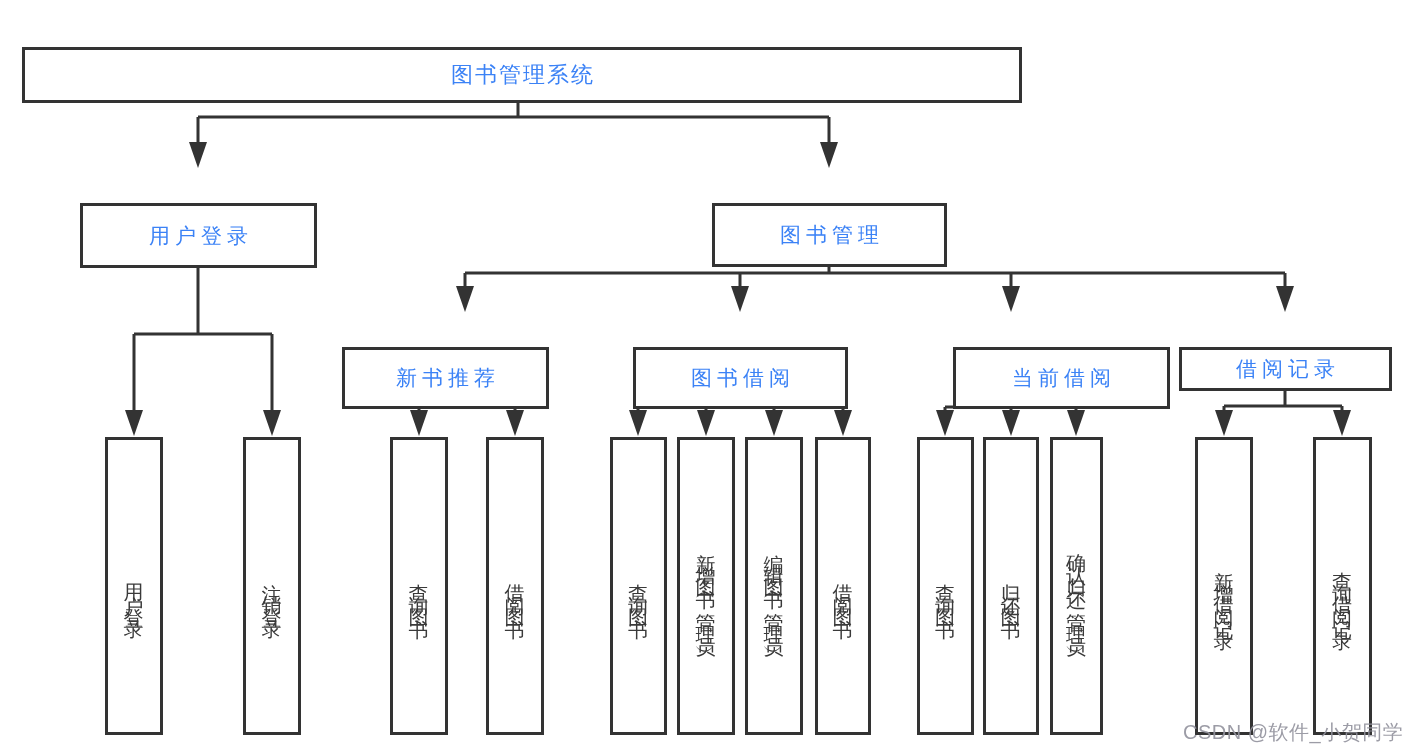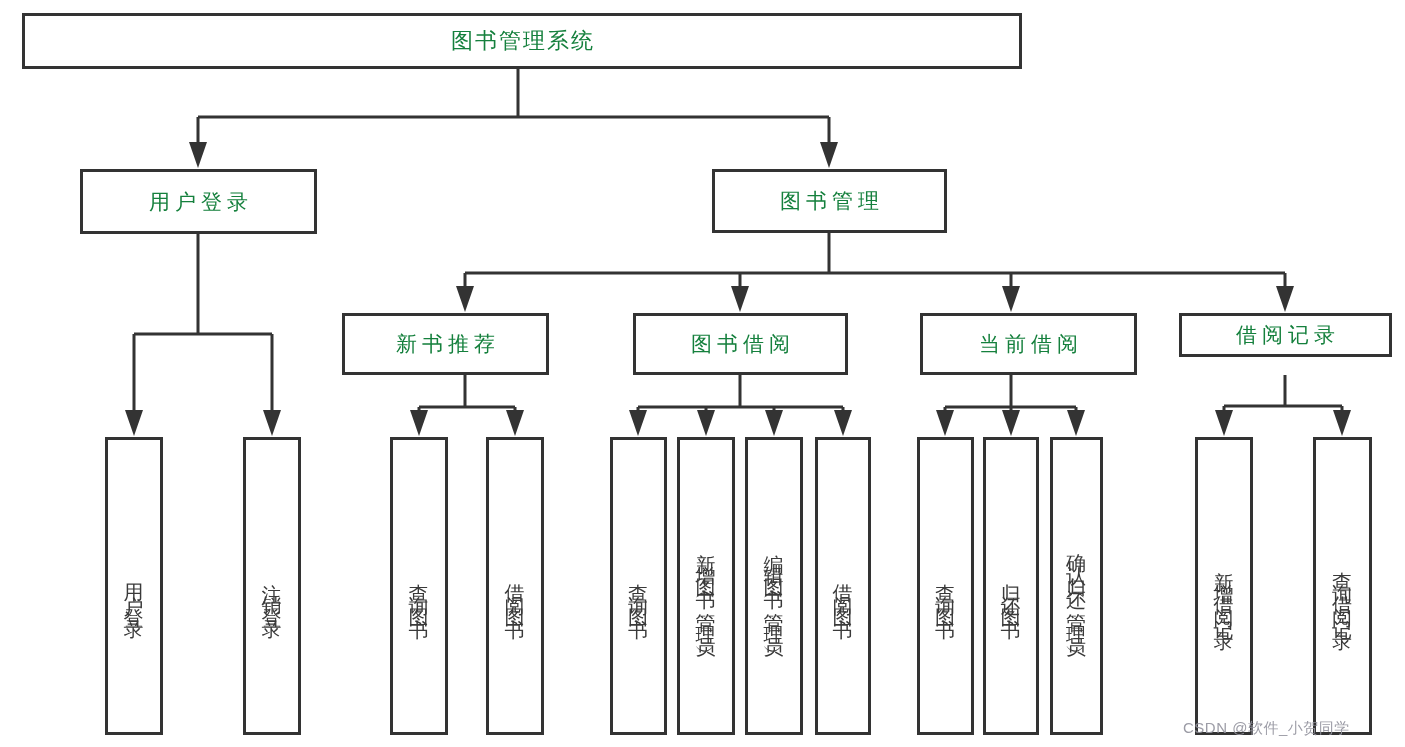--- a/index.html
+++ b/index.html
@@ -20,22 +20,23 @@
     position: absolute;
     box-sizing: border-box;
     border: 3px solid #333333;
     background: #ffffff;
     display: flex;
     align-items: center;
     justify-content: center;
     font-size: 21px;
     letter-spacing: 5px;
     text-indent: 5px;
-    color: #15803d;
+    color: #3b82f6;
     white-space: nowrap;
+    margin-top: 34px;
   }
   .hnode.root-node {
     font-size: 22px;
     letter-spacing: 2px;
     text-indent: 2px;
   }
   .vnode {
     position: absolute;
     box-sizing: border-box;
     border: 3px solid #333333;
@@ -51,21 +52,21 @@
     line-height: 1;
     letter-spacing: 12px;
     margin-bottom: -12px;
     color: #3a3a3a;
     white-space: nowrap;
   }
   #watermark {
     position: absolute;
     left: 1183px;
     top: 719px;
-    font-size: 15px;
+    font-size: 20px;
     color: rgba(148, 148, 158, 0.92);
     letter-spacing: 0.5px;
     white-space: nowrap;
     z-index: 10;
   }
   svg .cline { stroke: #333333; stroke-width: 3; fill: none; }
   svg .ahead { fill: #333333; stroke: none; }
 </style>
 </head>
 <body>
@@ -108,21 +109,21 @@
     <polygon class="ahead" points="1342,436 1333,410 1351,410"></polygon>
   </svg>
 
   <div class="hnode root-node" style="left:22px; top:13px; width:1000px; height:56px;">图书管理系统</div>
 
   <div class="hnode" style="left:80px; top:169px; width:237px; height:65px;">用户登录</div>
   <div class="hnode" style="left:712px; top:169px; width:235px; height:64px;">图书管理</div>
 
   <div class="hnode" style="left:342px; top:313px; width:207px; height:62px;">新书推荐</div>
   <div class="hnode" style="left:633px; top:313px; width:215px; height:62px;font-family:Liberation Mono, monospace;">图书借阅</div>
-  <div class="hnode" style="left:920px; top:313px; width:217px; height:62px;">当前借阅</div>
+  <div class="hnode" style="left:953px; top:313px; width:217px; height:62px;">当前借阅</div>
   <div class="hnode" style="left:1179px; top:313px; width:213px; height:44px;">借阅记录</div>
 
   <div class="vnode" style="left:105px; top:437px; width:58px; height:298px;">
     <span class="vtext">用户登录</span>
   </div>
   <div class="vnode" style="left:243px; top:437px; width:58px; height:298px;">
     <span class="vtext">注销登录</span>
   </div>
 
   <div class="vnode" style="left:390px; top:437px; width:58px; height:298px;">

